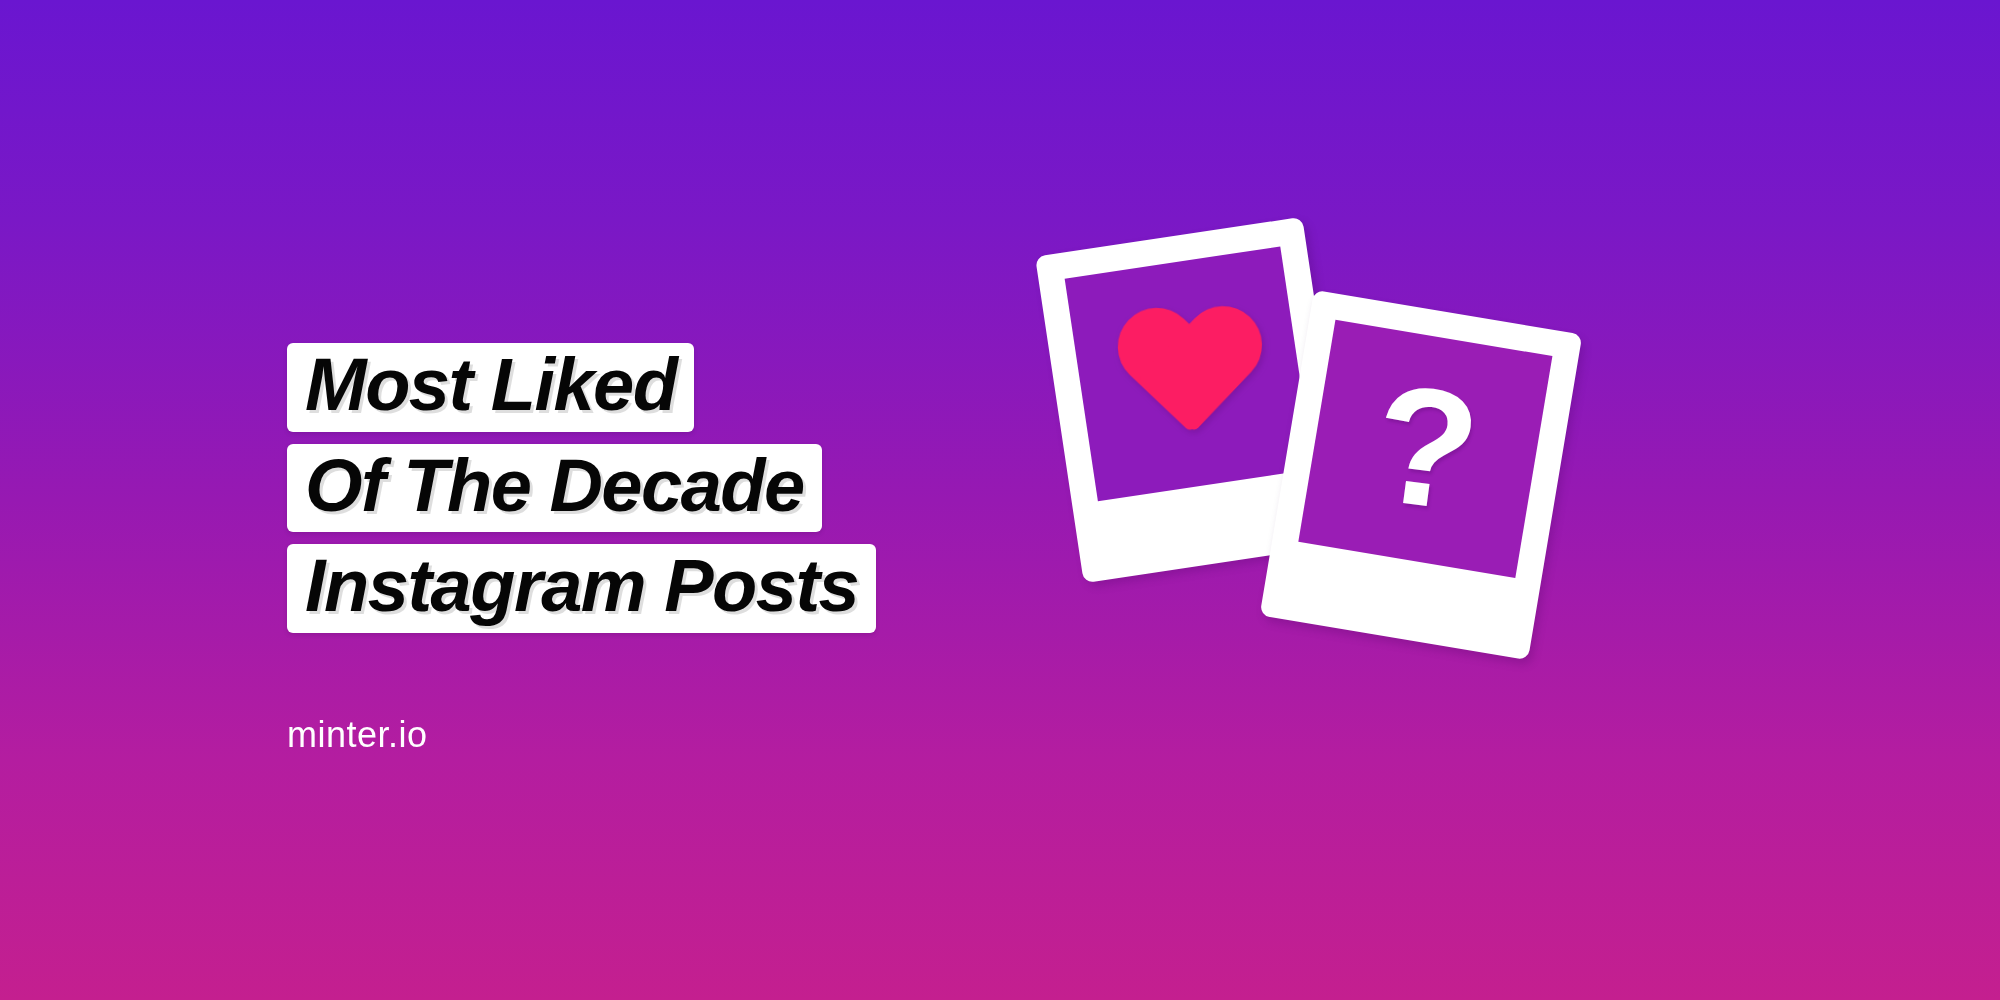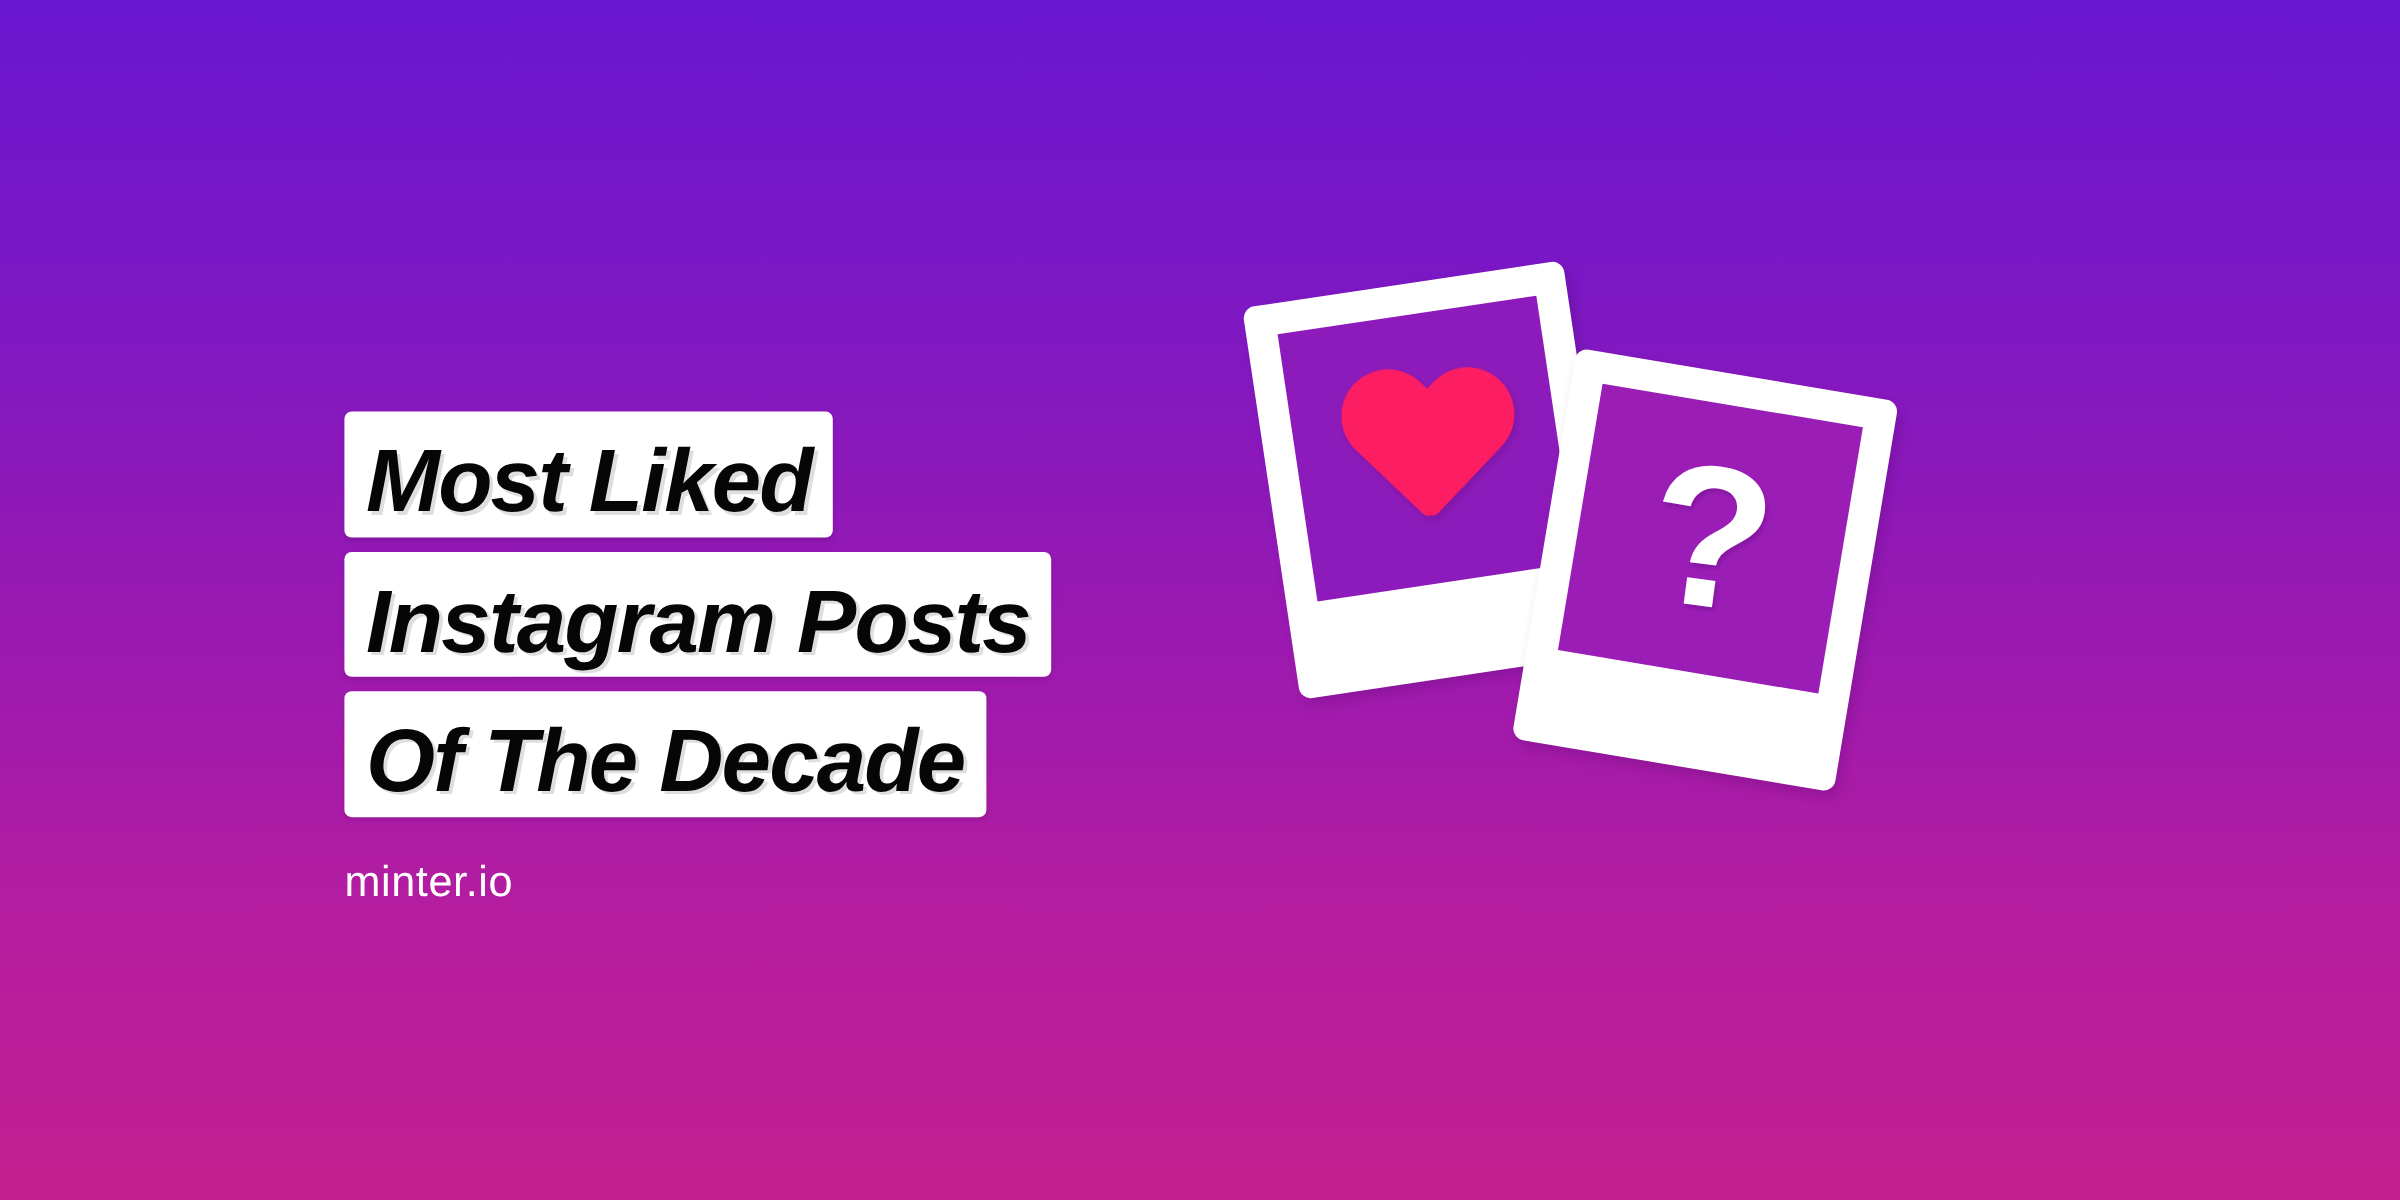--- a/index.html
+++ b/index.html
@@ -40,21 +40,20 @@
     white-space: nowrap;
   }
   .headline-line span {
     display: inline-block;
     font-size: 74px;
     font-weight: 700;
     font-style: italic;
     letter-spacing: -1.5px;
     color: #060606;
     text-shadow: 3px 3px 0 rgba(0, 0, 0, 0.13);
-    margin-top: 16px;
   }
 
   
   #brand {
     position: absolute;
     left: 287px;
     top: 714px;
     font-size: 36px;
     font-weight: 300;
     letter-spacing: 0.5px;
@@ -152,24 +151,24 @@
 </head>
 <body>
 
 <div id="canvas">
 
   <div id="headline">
     <div class="headline-line">
       <span>Most Liked</span>
     </div>
     <div class="headline-line">
-      <span>Instagram Posts</span>
+      <span>Of The Decade</span>
     </div>
     <div class="headline-line">
-      <span>Of The Decade</span>
+      <span>Instagram Posts</span>
     </div>
   </div>
 
   <div id="brand">minter.io</div>
 
   <div id="polaroids">
 
     <div class="polaroid" id="polaroid-heart">
       <div class="window">
         <div class="heart-icon"></div>

